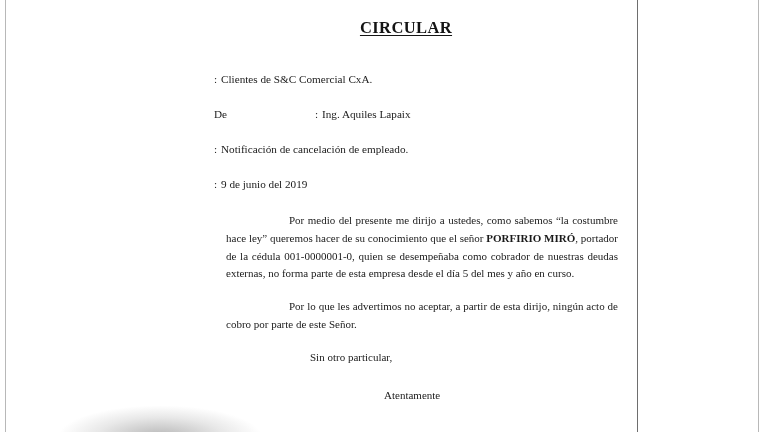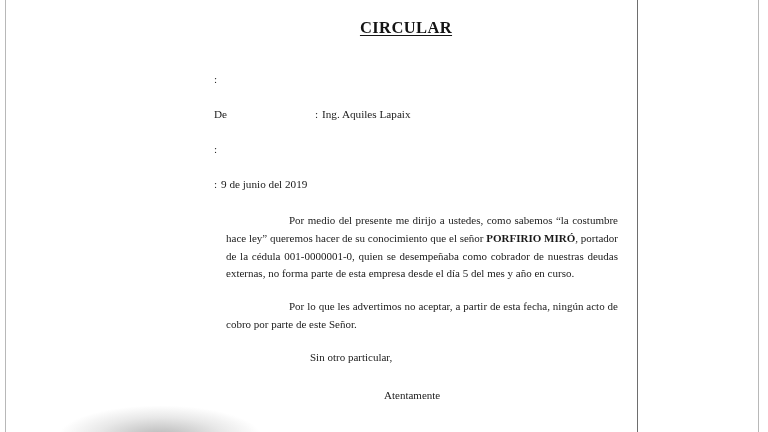--- a/index.html
+++ b/index.html
@@ -167,44 +167,46 @@
 
   <div class="page">
     <div class="doc-body">
 
       <h1 class="doc-title">CIRCULAR</h1>
 
       <div class="fields">
 
         <div class="field-row">
           <span class="field-colon">:</span>
+          <span class="field-value">Clientes de S&amp;C Comercial CxA.</span>
         </div>
 
         <div class="field-row">
           <span class="field-label">De</span>
           <span class="field-colon">:</span>
           <span class="field-value">Ing. Aquiles Lapaix</span>
         </div>
 
         <div class="field-row">
           <span class="field-colon">:</span>
+          <span class="field-value">Notificación de cancelación de empleado.</span>
         </div>
 
         <div class="field-row">
           <span class="field-colon">:</span>
           <span class="field-value">9 de junio del 2019</span>
         </div>
 
       </div>
 
       <div class="paragraphs">
 
         <p class="para"><span>Por medio del presente me dirijo a ustedes, como sabemos “la costumbre hace ley” queremos hacer de su conocimiento que el señor </span><b>PORFIRIO MIRÓ</b><span>, portador de la cédula 001-0000001-0, quien se desempeñaba como cobrador de nuestras deudas externas, no forma parte de esta empresa desde el día 5 del mes y año en curso.</span></p>
 
-        <p class="para">Por lo que les advertimos no aceptar, a partir de esta fecha, ningún acto de cobro por parte de este Señor.</p>
+        <p class="para">Por lo que les advertimos no aceptar, a partir de esta dirijo, ningún acto de cobro por parte de este Señor.</p>
 
       </div>
 
       <div class="closing">
         <p class="closing-line sin-otro">Sin otro particular,</p>
         <p class="closing-line atentamente">Atentamente</p>
       </div>
 
     </div>
   </div>

